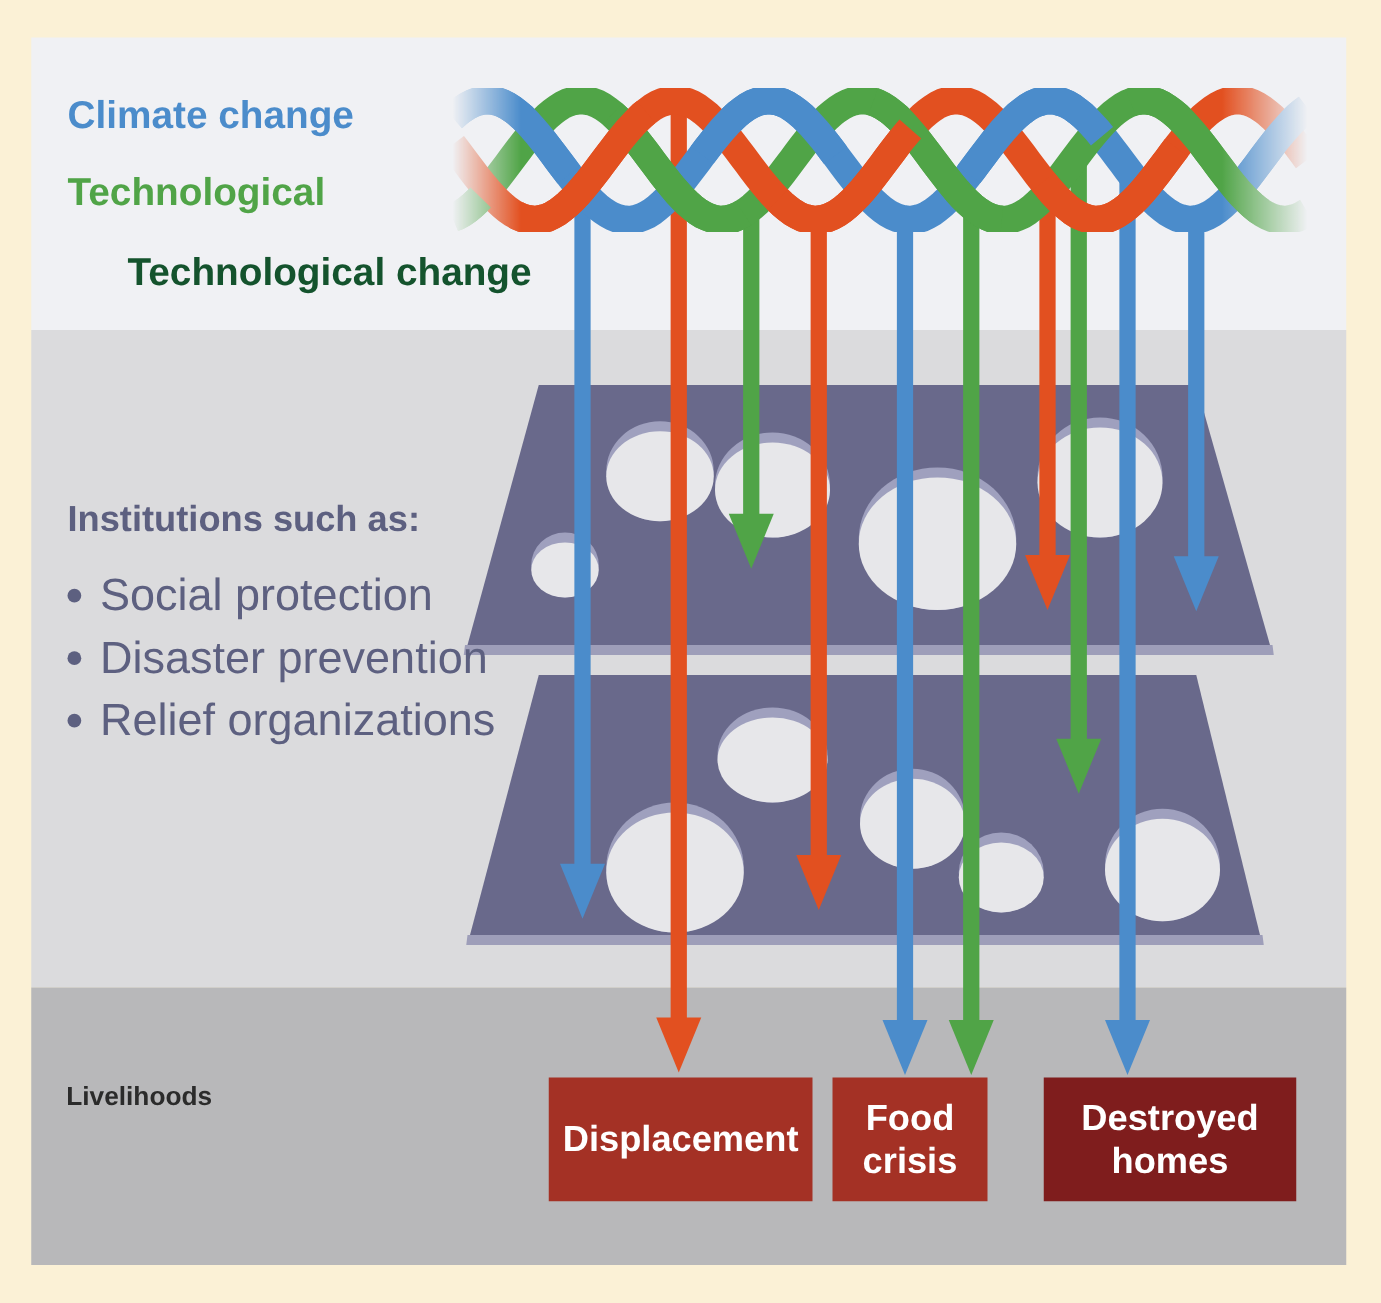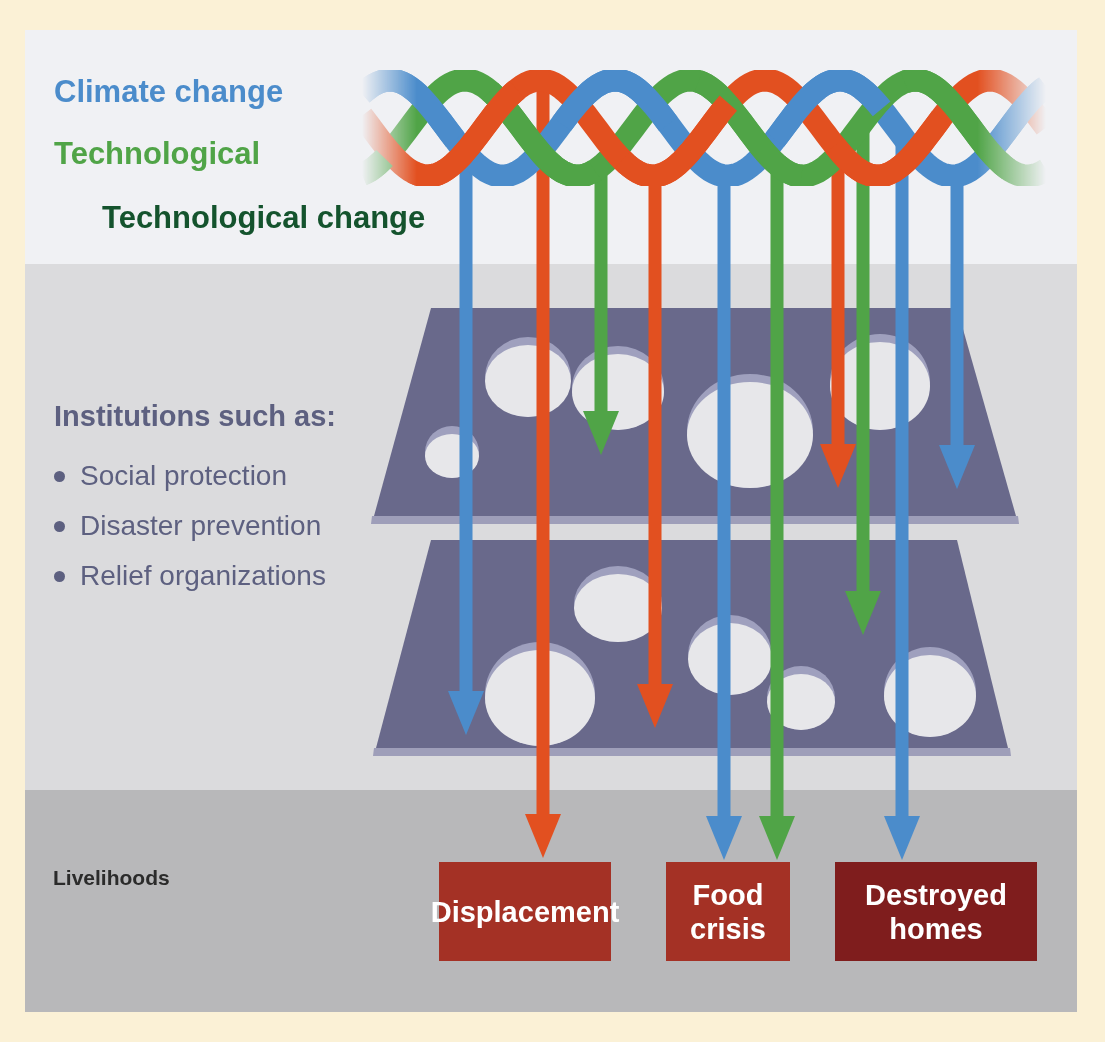--- a/index.html
+++ b/index.html
@@ -12,29 +12,29 @@
   #band-top{top:30px;height:234px;background:#F0F1F4;}
   #band-mid{top:264px;height:526px;background:#DBDBDD;}
   #band-bottom{top:790px;height:222px;background:#B8B8BA;}
   #diagram{position:absolute;left:0;top:0;pointer-events:none;}
   .driver-label{position:absolute;left:54px;font-size:31px;font-weight:bold;white-space:nowrap;}
   #driver-0{top:74px;}
   #driver-1{top:136px;}
   #driver-2{top:200px;}
   #institutions{position:absolute;left:54px;top:400px;color:#5D6080;}
   #institutions .heading{font-size:29px;font-weight:bold;margin:0 0 18px 0;}
-  .inst-item{display:flex;align-items:center;height:50px;font-size:28px;}
+  .inst-item{display:flex;align-items:center;height:50px;font-size:36px;}
   .inst-item .dot{width:11px;height:11px;border-radius:50%;background:#5D6080;margin-right:15px;flex:0 0 auto;}
   #livelihoods-label{position:absolute;left:53px;top:866px;font-size:21px;font-weight:bold;color:#2B2B2B;}
   .outcome-box{
     position:absolute;top:862px;height:99px;
     display:flex;align-items:center;justify-content:center;text-align:center;
     color:#FFFFFF;font-size:29px;font-weight:bold;line-height:34px;padding:0 8px;box-sizing:border-box;
   }
-  #box-0{left:439px;width:172px;}
+  #box-0{left:439px;width:211px;}
   #box-1{left:666px;width:124px;}
   #box-2{left:835px;width:202px;}
 </style>
 </head>
 <body>
 
 <div class="band" id="band-top"></div>
 <div class="band" id="band-mid"></div>
 <div class="band" id="band-bottom"></div>
 

